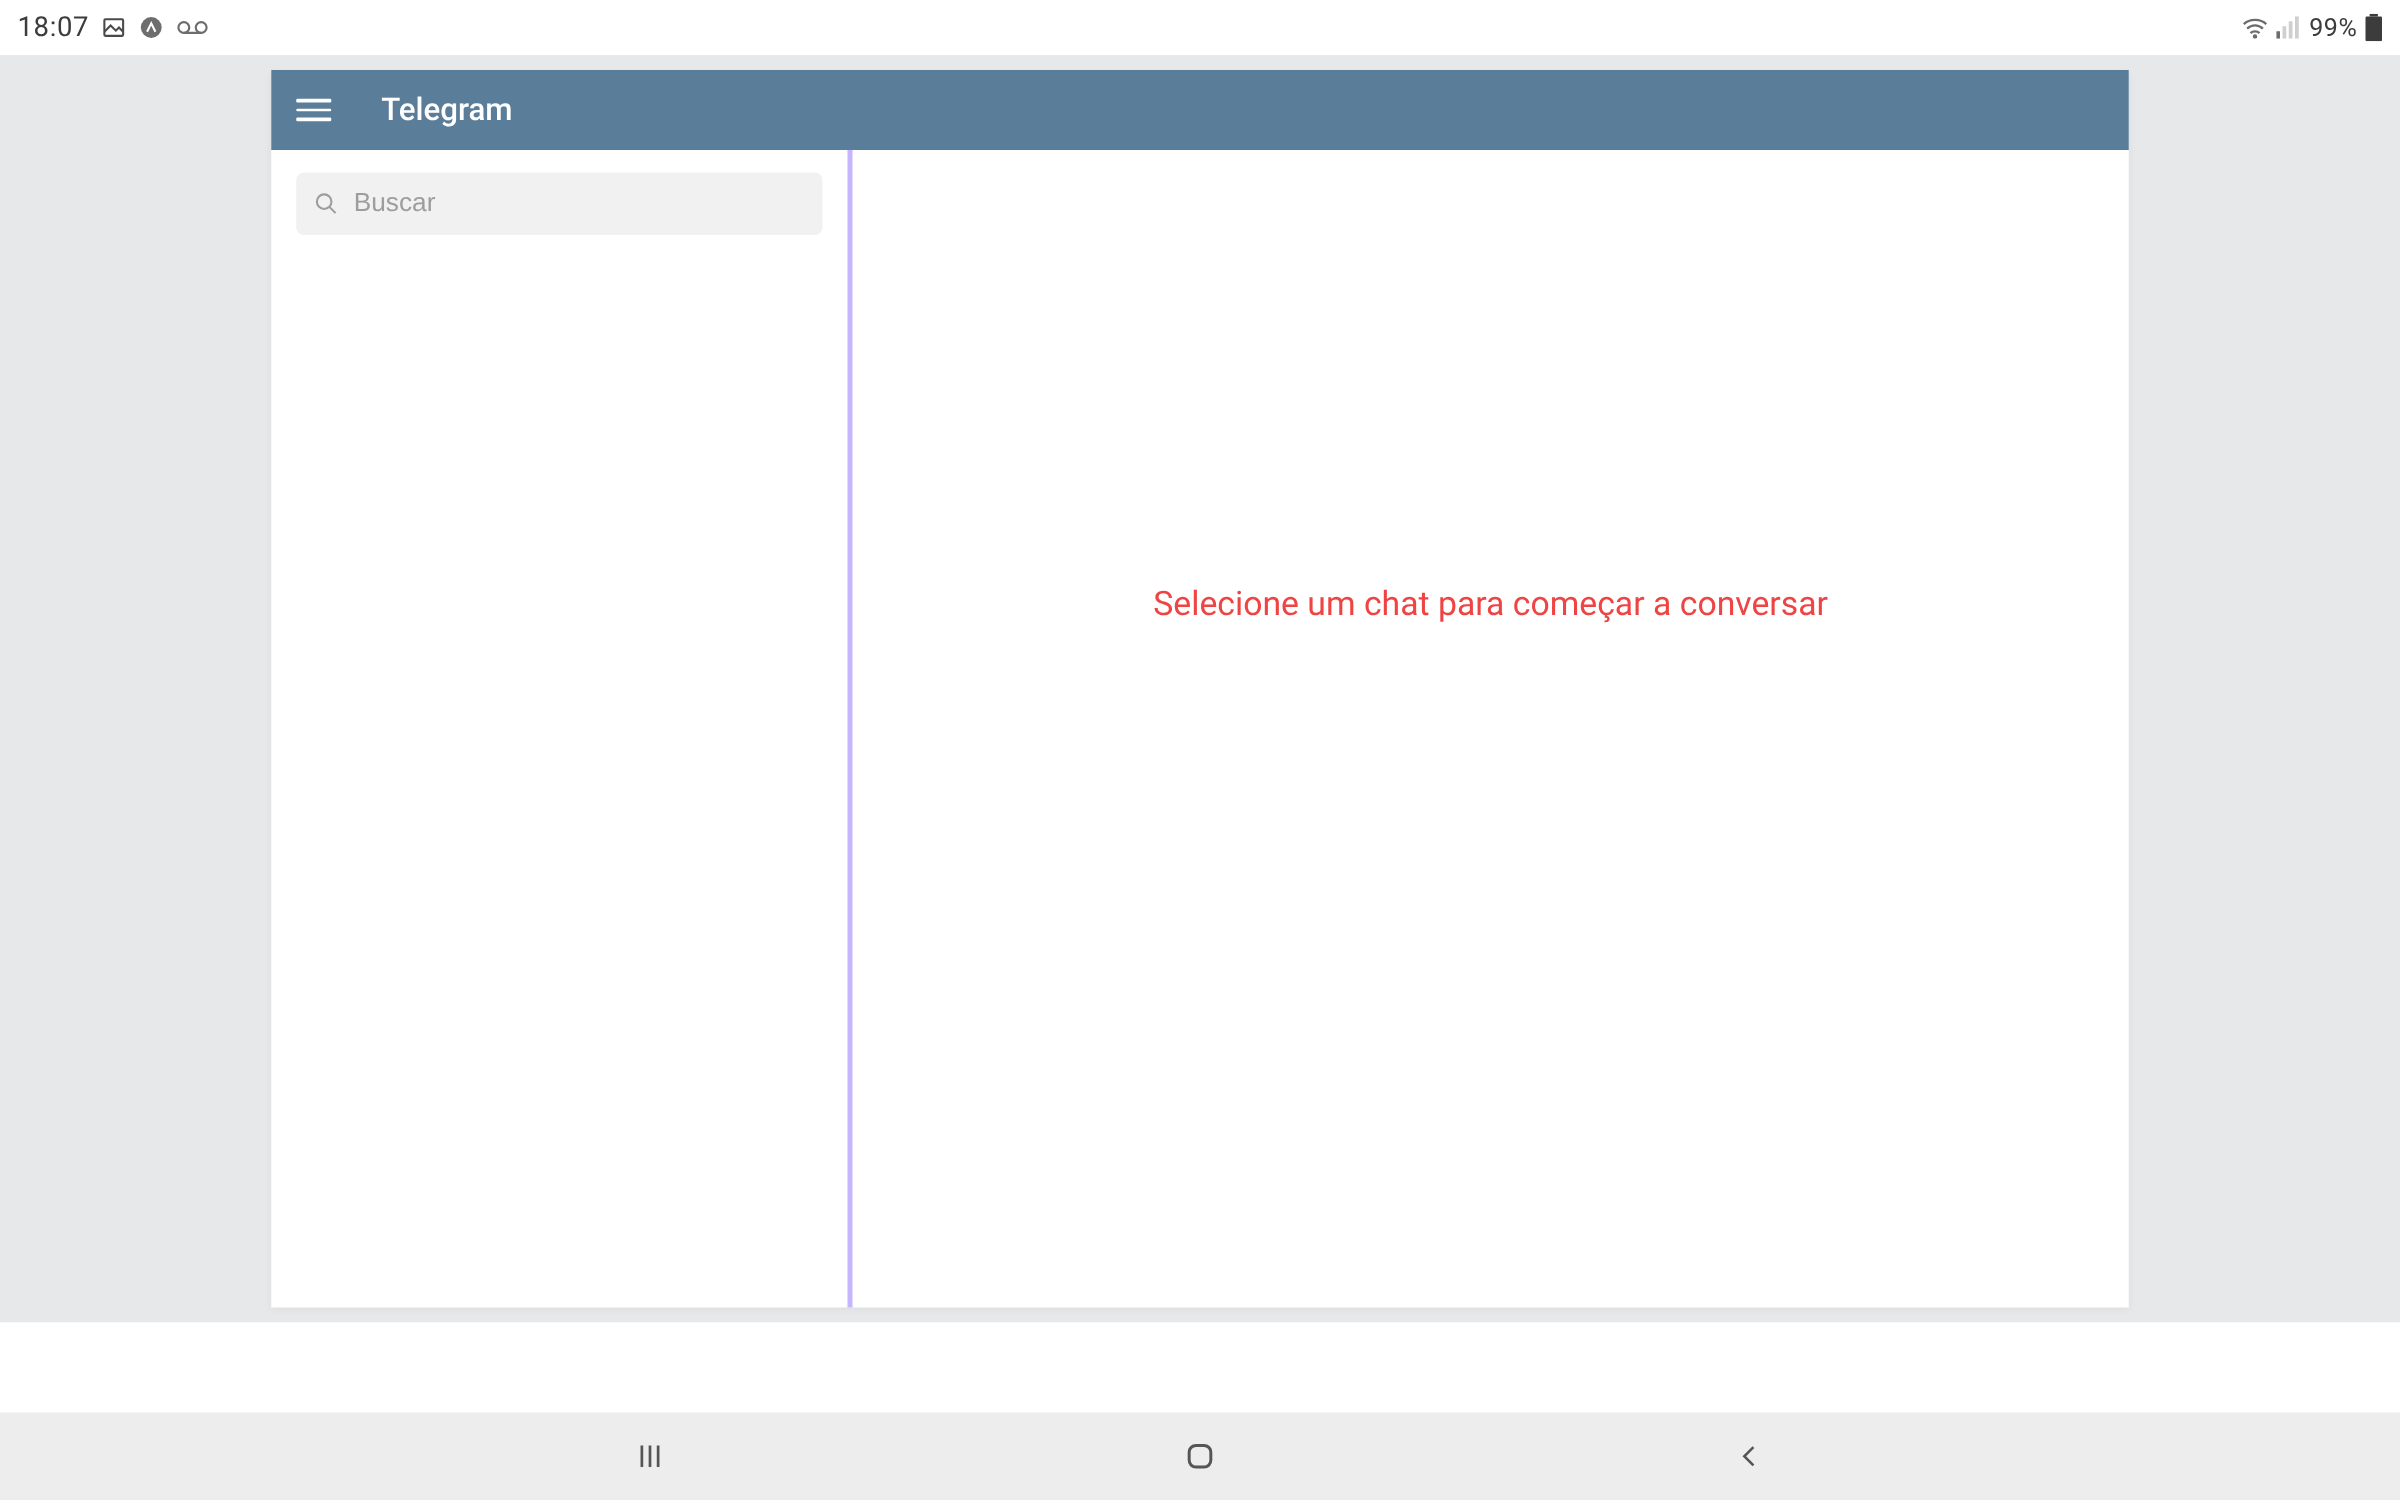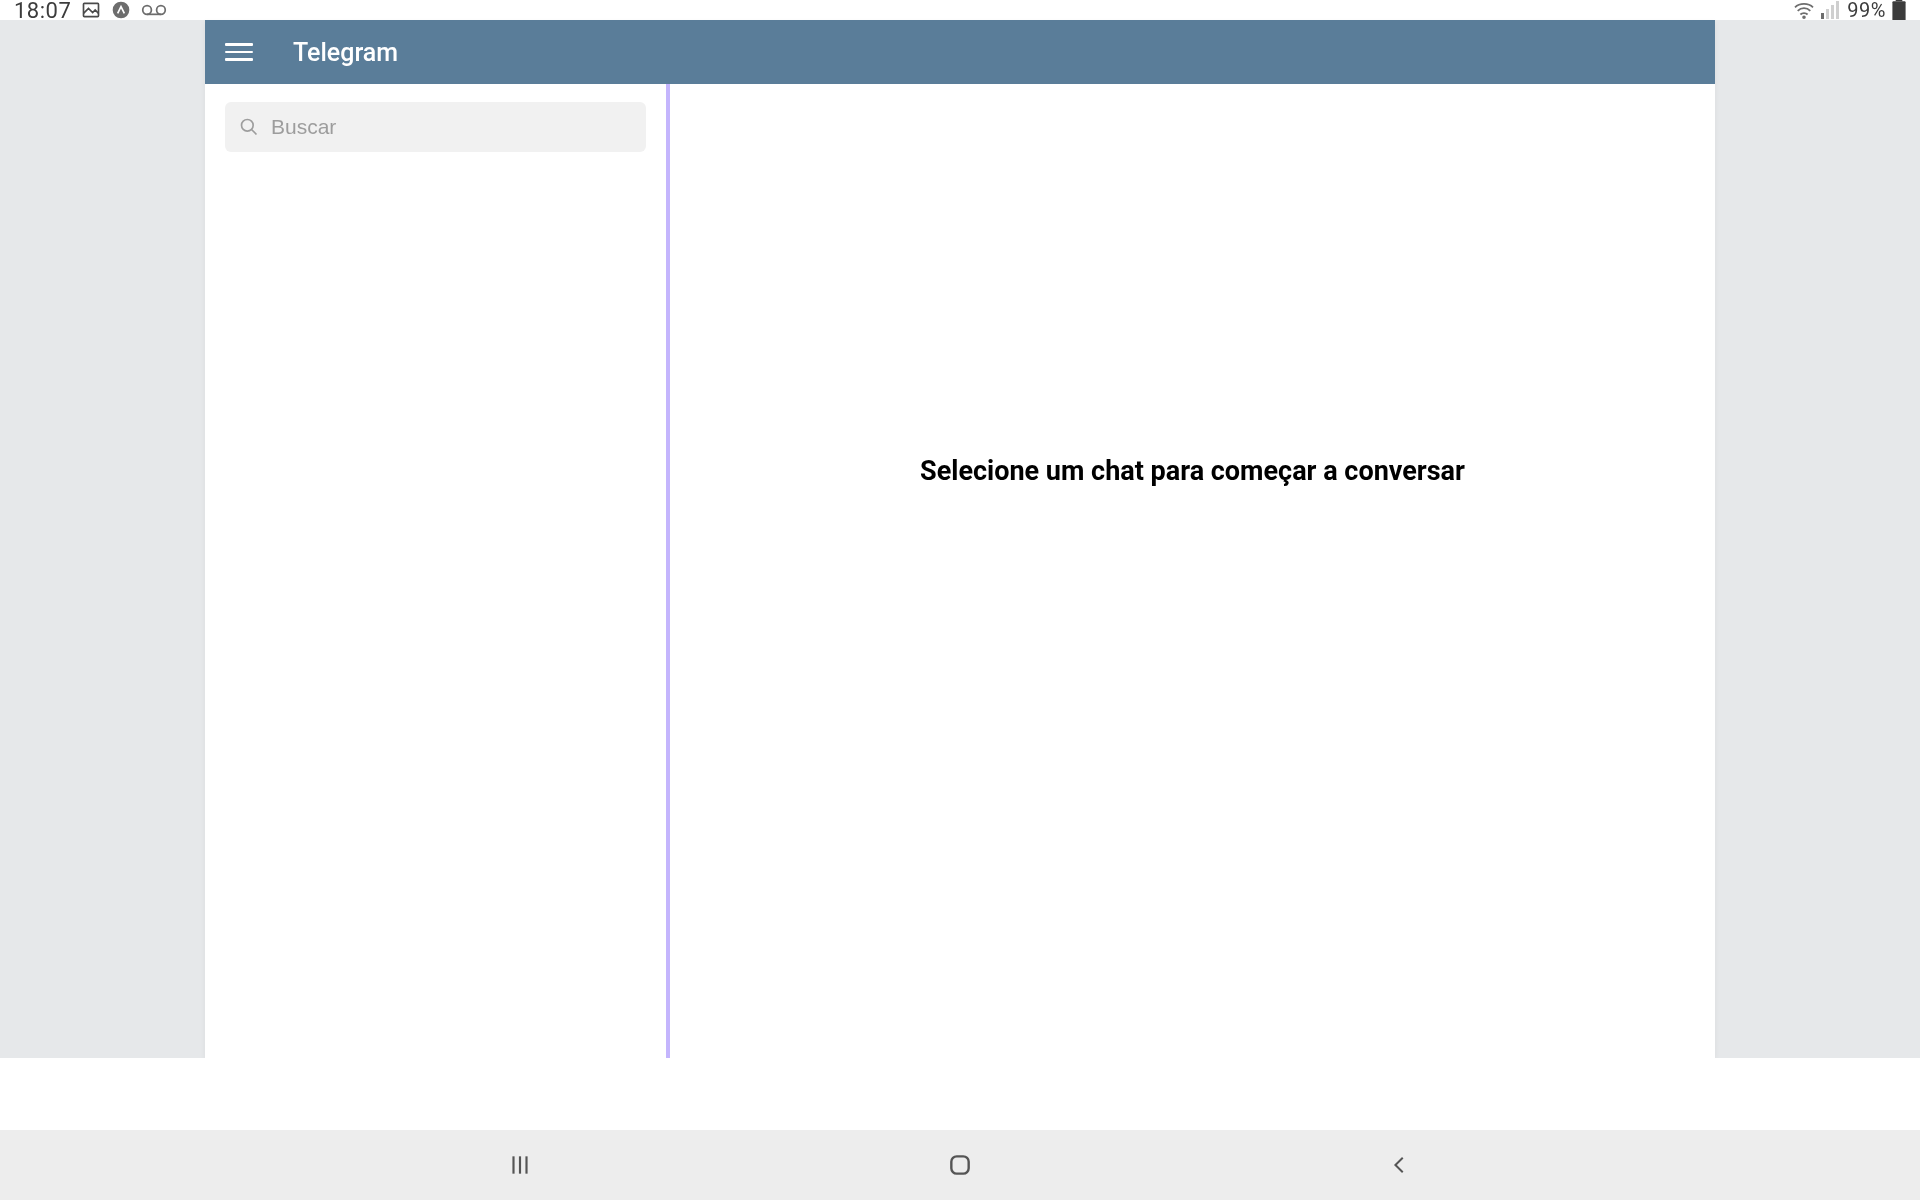--- a/index.html
+++ b/index.html
@@ -1,40 +1,40 @@
 <!DOCTYPE html>
 <html><head>
 <meta charset="utf-8">
 <style>
   * { box-sizing: border-box; margin: 0; padding: 0; }
   html, body { width: 1920px; height: 1200px; overflow: hidden; font-family: -apple-system, BlinkMacSystemFont, "Segoe UI", Roboto, Arial, sans-serif; }
   body { background: #ffffff; display: flex; flex-direction: column; }
 
   
   .status-bar {
-    height: 20px;
+    height: 44px;
     background: #ffffff;
     display: flex;
     align-items: center;
     justify-content: space-between;
     padding: 0 14px;
     color: #4a4a4a;
   }
   .status-left { display: flex; align-items: center; gap: 10px; }
   .status-right { display: flex; align-items: center; gap: 6px; }
   .status-time { font-size: 22px; color: #3c3c3c; letter-spacing: 0.5px; }
   .status-icon { display: inline-flex; align-items: center; justify-content: center; }
 
   
   .outer-gray {
     flex: 1;
     background: #e6e8ea;
     display: flex;
     justify-content: center;
-    padding: 0;
+    padding: 12px;
   }
   .app-frame {
     width: 1510px;
     margin-left: 205px;
     margin-right: 205px;
     background: #ffffff;
     display: flex;
     flex-direction: column;
     box-shadow: 0 2px 6px rgba(0,0,0,0.05);
   }
@@ -80,23 +80,23 @@
   }
   .search-input::placeholder { color:#9d9d9d; }
 
   .main-pane {
     flex:1;
     display:flex;
     align-items:center;
     justify-content:center;
   }
   .empty-text {
-    color:#000000;
+    color:#ef4444;
     font-size:27px;
-    font-weight:700;
+    font-weight:400;
     transform: translateY(-100px);
     text-align: right;
   }
 
   
   .white-strip { height: 72px; background:#ffffff; }
 
   
   .nav-bar {
     height: 70px;

